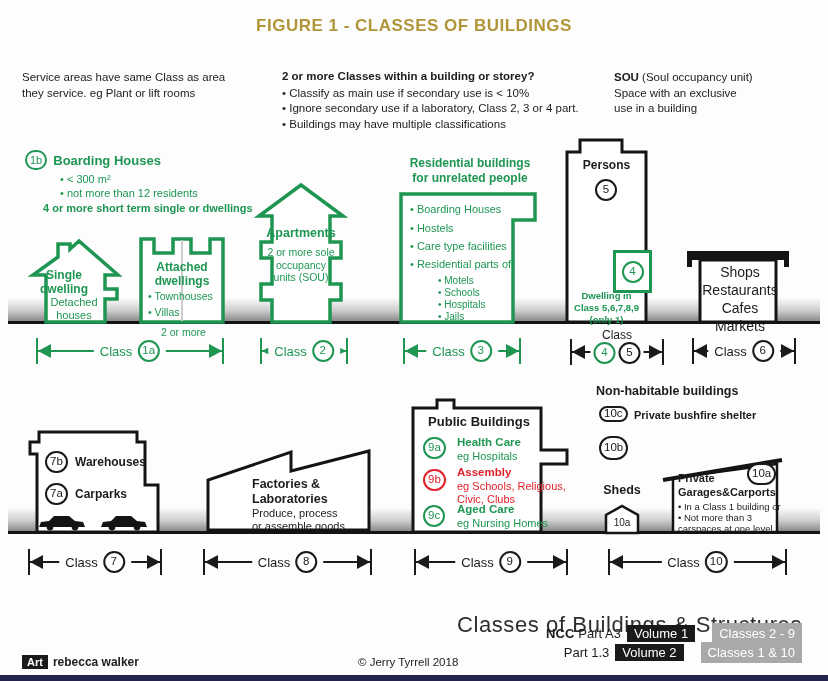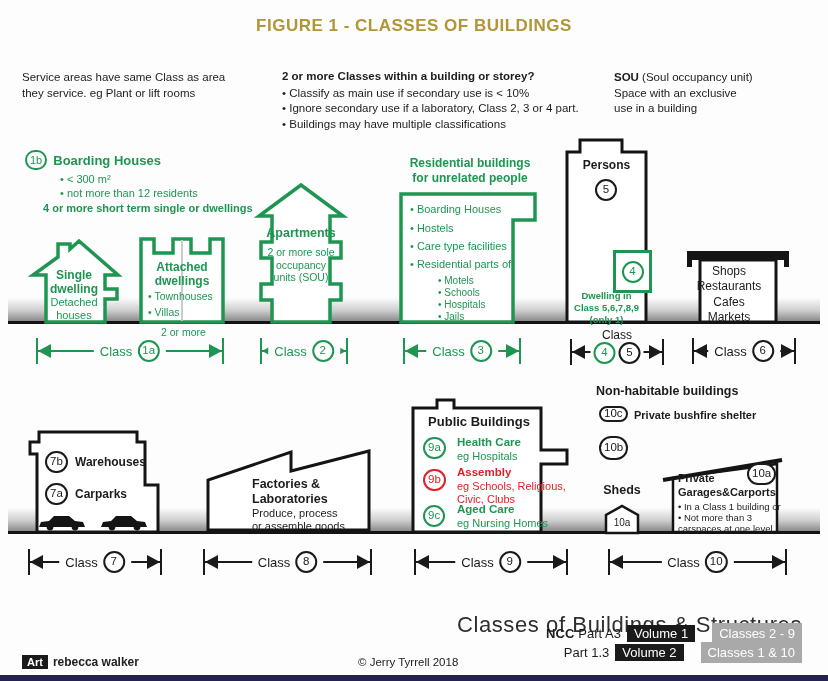--- a/index.html
+++ b/index.html
@@ -98,21 +98,21 @@
     <div class="g b" style="margin:3px 0 0 18px;font-size:11px;">4 or more short term single or dwellings</div>
   </div>
 
   <div class="ground" style="top:297px;"></div>
   <div class="ground" style="top:507px;"></div>
 
   <div class="bld" style="left:28px;top:232px;width:94px;height:92px;">
     <svg width="94" height="92" viewBox="0 0 94 92">
       <path d="M18,90 V43 L5,43 L30,25 L30,12 L42,12 L42,17 L51,9 L90,43 L77,43 L77,57 L89,57 L89,67 L77,67 L77,90 Z" fill="#ffffff" stroke="#1e9652" stroke-width="3.5" stroke-linejoin="miter"></path>
     </svg>
-    <div class="btxt ml ctr g b" style="left:10px;top:36px;width:72px;font-size:12px;">Single
+    <div class="btxt ml ctr g b" style="left:0;top:36px;width:72px;font-size:12px;">Single
 dwelling</div>
     <div class="btxt ml ctr g" style="left:10px;top:64px;width:72px;font-size:11px;">Detached
 houses</div>
   </div>
 
   <div class="bld" style="left:138px;top:234px;width:88px;height:90px;">
     <svg width="88" height="90" viewBox="0 0 88 90">
       <path d="M3,88 V5 H16 V19 H35 V5 H53 V19 H72 V5 H85 V88 Z" fill="#ffffff" stroke="#1e9652" stroke-width="3.5" stroke-linejoin="miter"></path>
       <line x1="44" y1="6" x2="44" y2="87" stroke="#cccccc" stroke-width="2"></line>
     </svg>
@@ -165,21 +165,21 @@
 (only 1)</div>
   </div>
 
   <div class="bld" style="left:687px;top:251px;width:102px;height:73px;">
     <svg width="102" height="73" viewBox="0 0 102 73">
       <rect x="0" y="0" width="102" height="9" fill="#141414"></rect>
       <rect x="0" y="9" width="5" height="7" fill="#141414"></rect>
       <rect x="97" y="9" width="5" height="7" fill="#141414"></rect>
       <path d="M13,9 H89 V71 H13 Z" fill="#ffffff" stroke="#141414" stroke-width="3" stroke-linejoin="miter"></path>
     </svg>
-    <div class="btxt ml ctr" style="left:4px;top:13px;width:76px;font-size:12px;line-height:1.28;">Shops
+    <div class="btxt ml ctr" style="left:15px;top:13px;width:76px;font-size:14px;line-height:1.28;">Shops
 Restaurants
 Cafes
 Markets</div>
   </div>
 
   <div class="arrow green" style="left:36px;top:336px;width:188px;">
     <div class="abar l"></div>
       <div class="abar r"></div>
       <div class="aline"></div>
     <div class="ahead l"></div>

